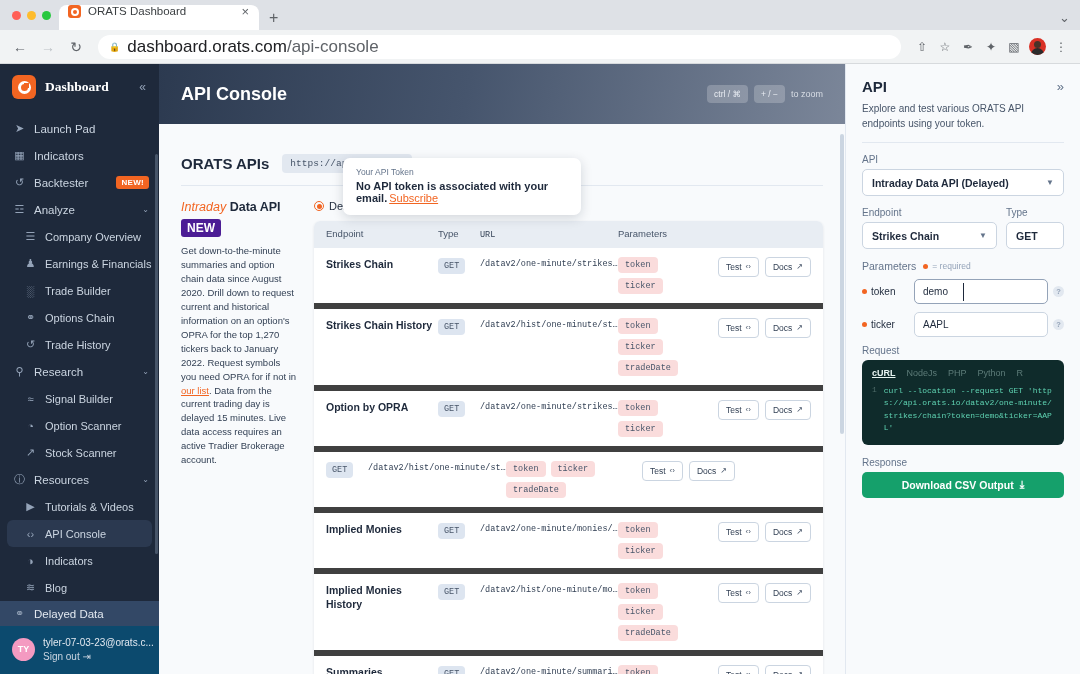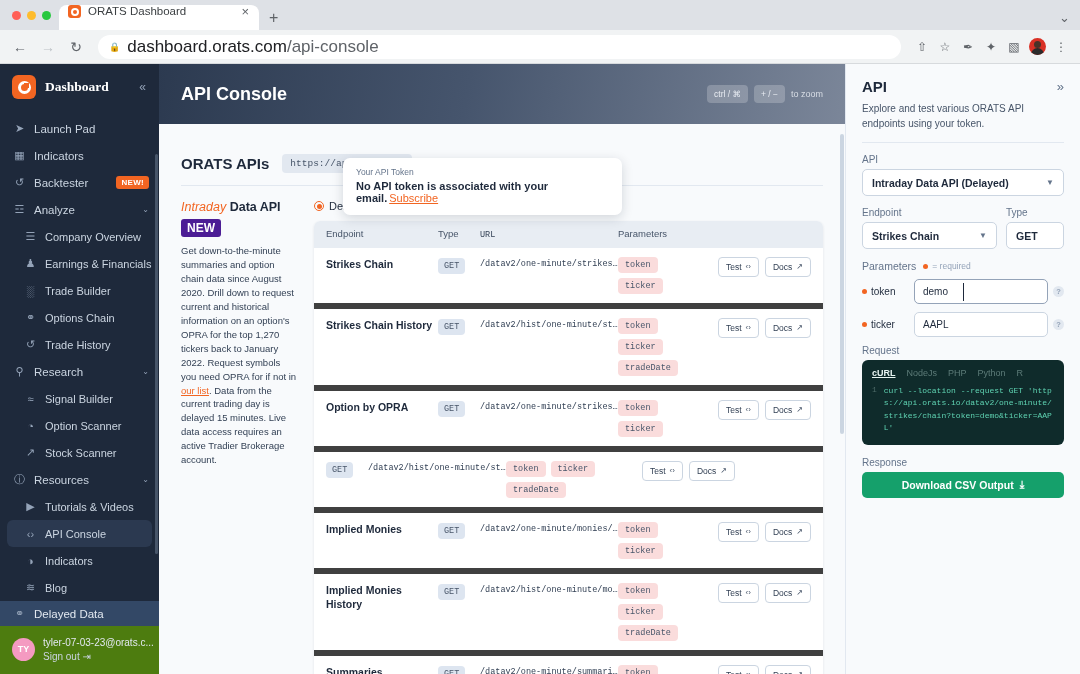--- a/index.html
+++ b/index.html
@@ -118,21 +118,21 @@
   .badge-new {
     background: #f26522; color: #fff; font-size: 8px; font-weight: bold;
     padding: 2px 5px; border-radius: 3px; letter-spacing: 0.3px;
   }
   .sb-status {
     background: #334866; display: flex; align-items: center; gap: 8px;
     padding: 6px 10px 6px 13px; font-size: 11.5px; color: #e2e8f0;
   }
   .sb-user {
     display: flex; align-items: center; gap: 8px; padding: 9px 10px 11px 12px;
-    background: #4d7c0f;
+    background: #0c4a6e;
   }
   .sb-avatar {
     width: 23px; height: 23px; border-radius: 50%; background: #f49ac1; color: #fff;
     font-size: 9px; font-weight: bold; display: flex; align-items: center;
     justify-content: center; flex: none;
   }
   .sb-user-info { flex: 1; min-width: 0; }
   .sb-email { font-size: 10px; color: #e2e8f0; white-space: nowrap; overflow: hidden;
     text-overflow: ellipsis; }
   .sb-signout { font-size: 10px; color: #cbd5e1; margin-top: 2px; cursor: pointer; }
@@ -150,21 +150,21 @@
   }
   .main-title { font-size: 18px; font-weight: bold; color: #fff; flex: 1; }
   .zoom-hint { display: flex; align-items: center; gap: 6px; }
   .kbd {
     background: rgba(255,255,255,0.22); color: #e8ecf2; font-size: 8.5px;
     padding: 4px 7px; border-radius: 4px; white-space: nowrap;
   }
   .zoom-text { font-size: 9px; color: #d8dde5; }
 
   .token-card {
-    position: absolute; left: 184px; top: 94px; width: 279px; background: #fff;
+    position: absolute; left: 184px; top: 94px; width: 238px; background: #fff;
     border-radius: 7px; box-shadow: 0 3px 12px rgba(15,23,42,0.16);
     padding: 9px 13px 11px; z-index: 5;
   }
   .token-label { font-size: 8.5px; color: #64748b; margin-bottom: 3px; }
   .token-msg { font-size: 11px; font-weight: bold; color: #1e293b; }
   .token-link { color: #f26522; text-decoration: underline; font-weight: normal;
     cursor: pointer; margin-left: 2px; }
 
   .content { flex: 1; overflow: hidden; padding: 0 22px; }
   .apis-head { display: flex; align-items: center; gap: 13px; padding: 30px 0 12px; }

